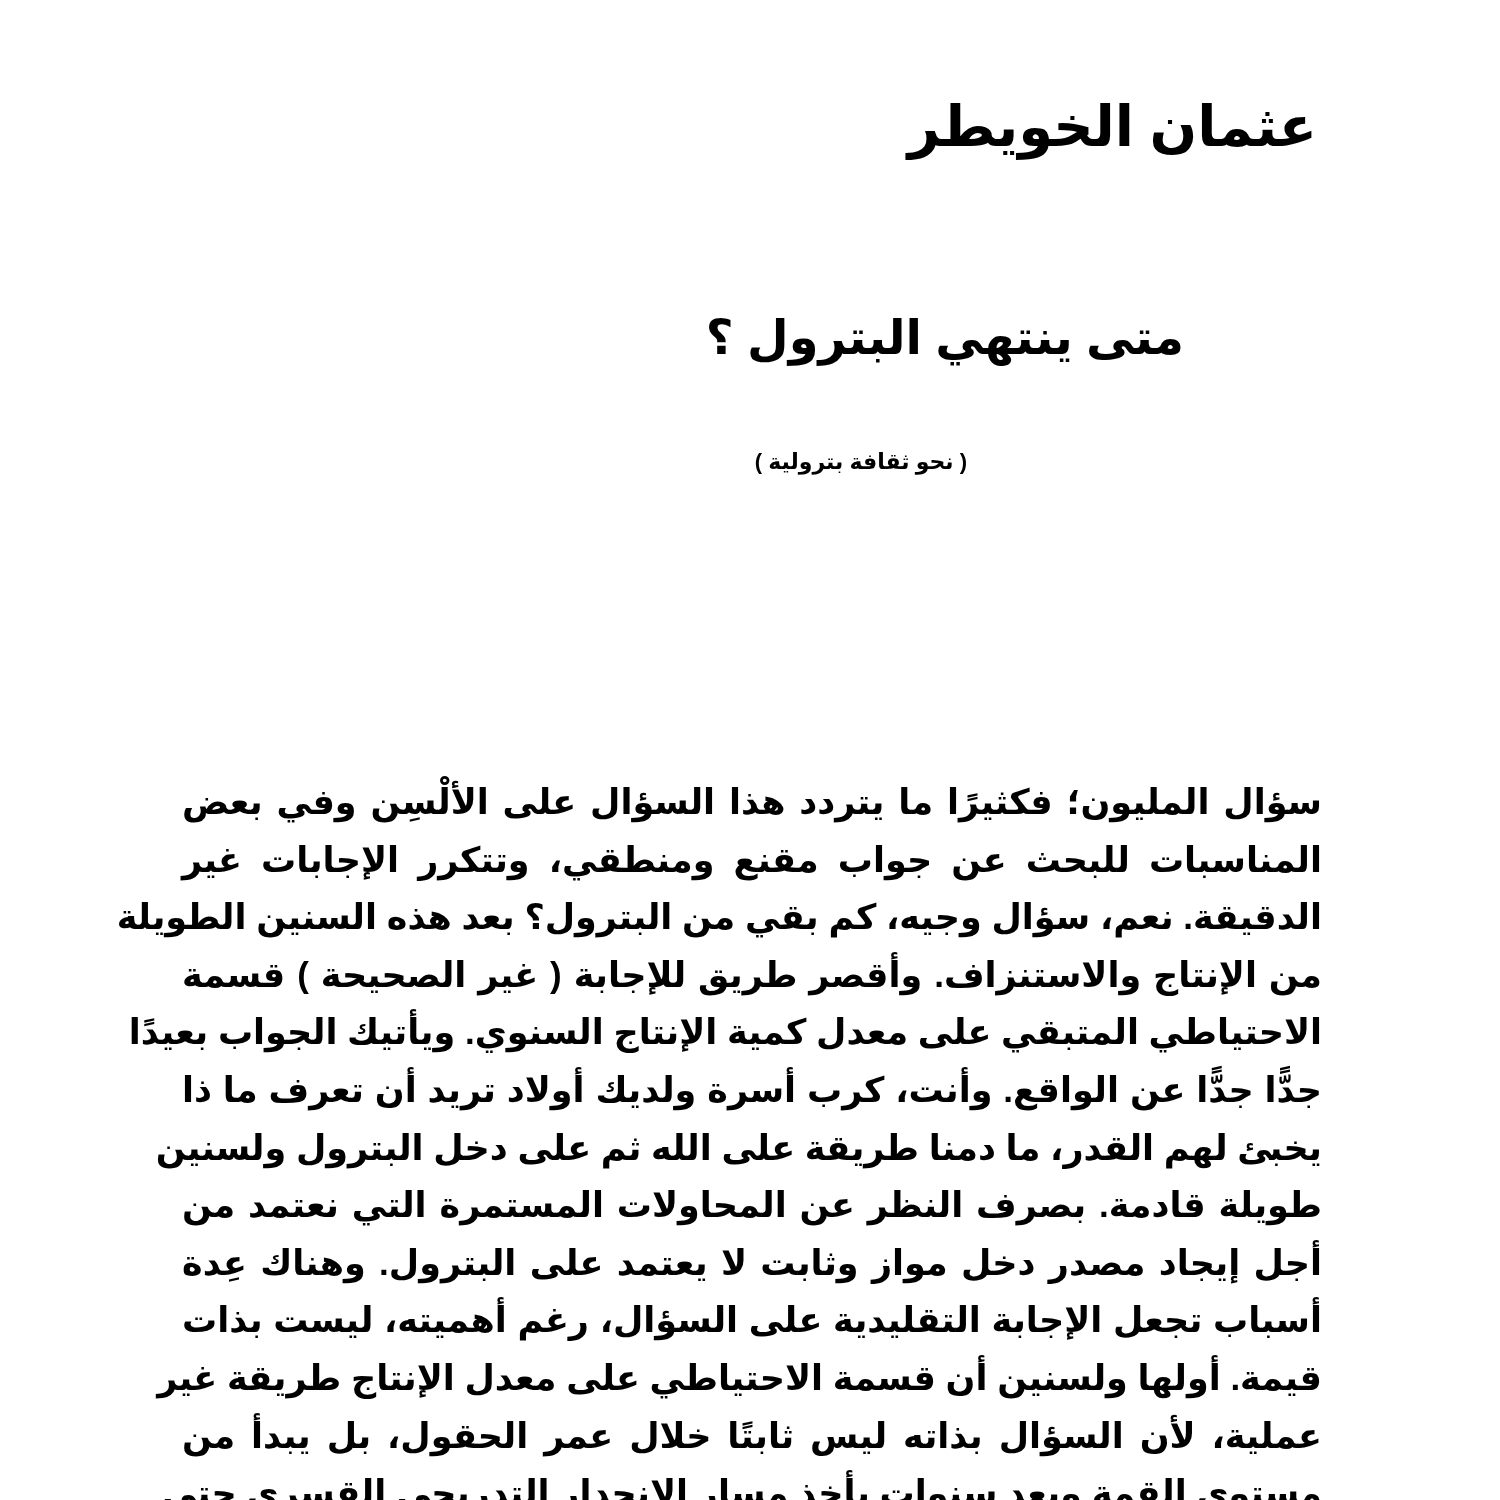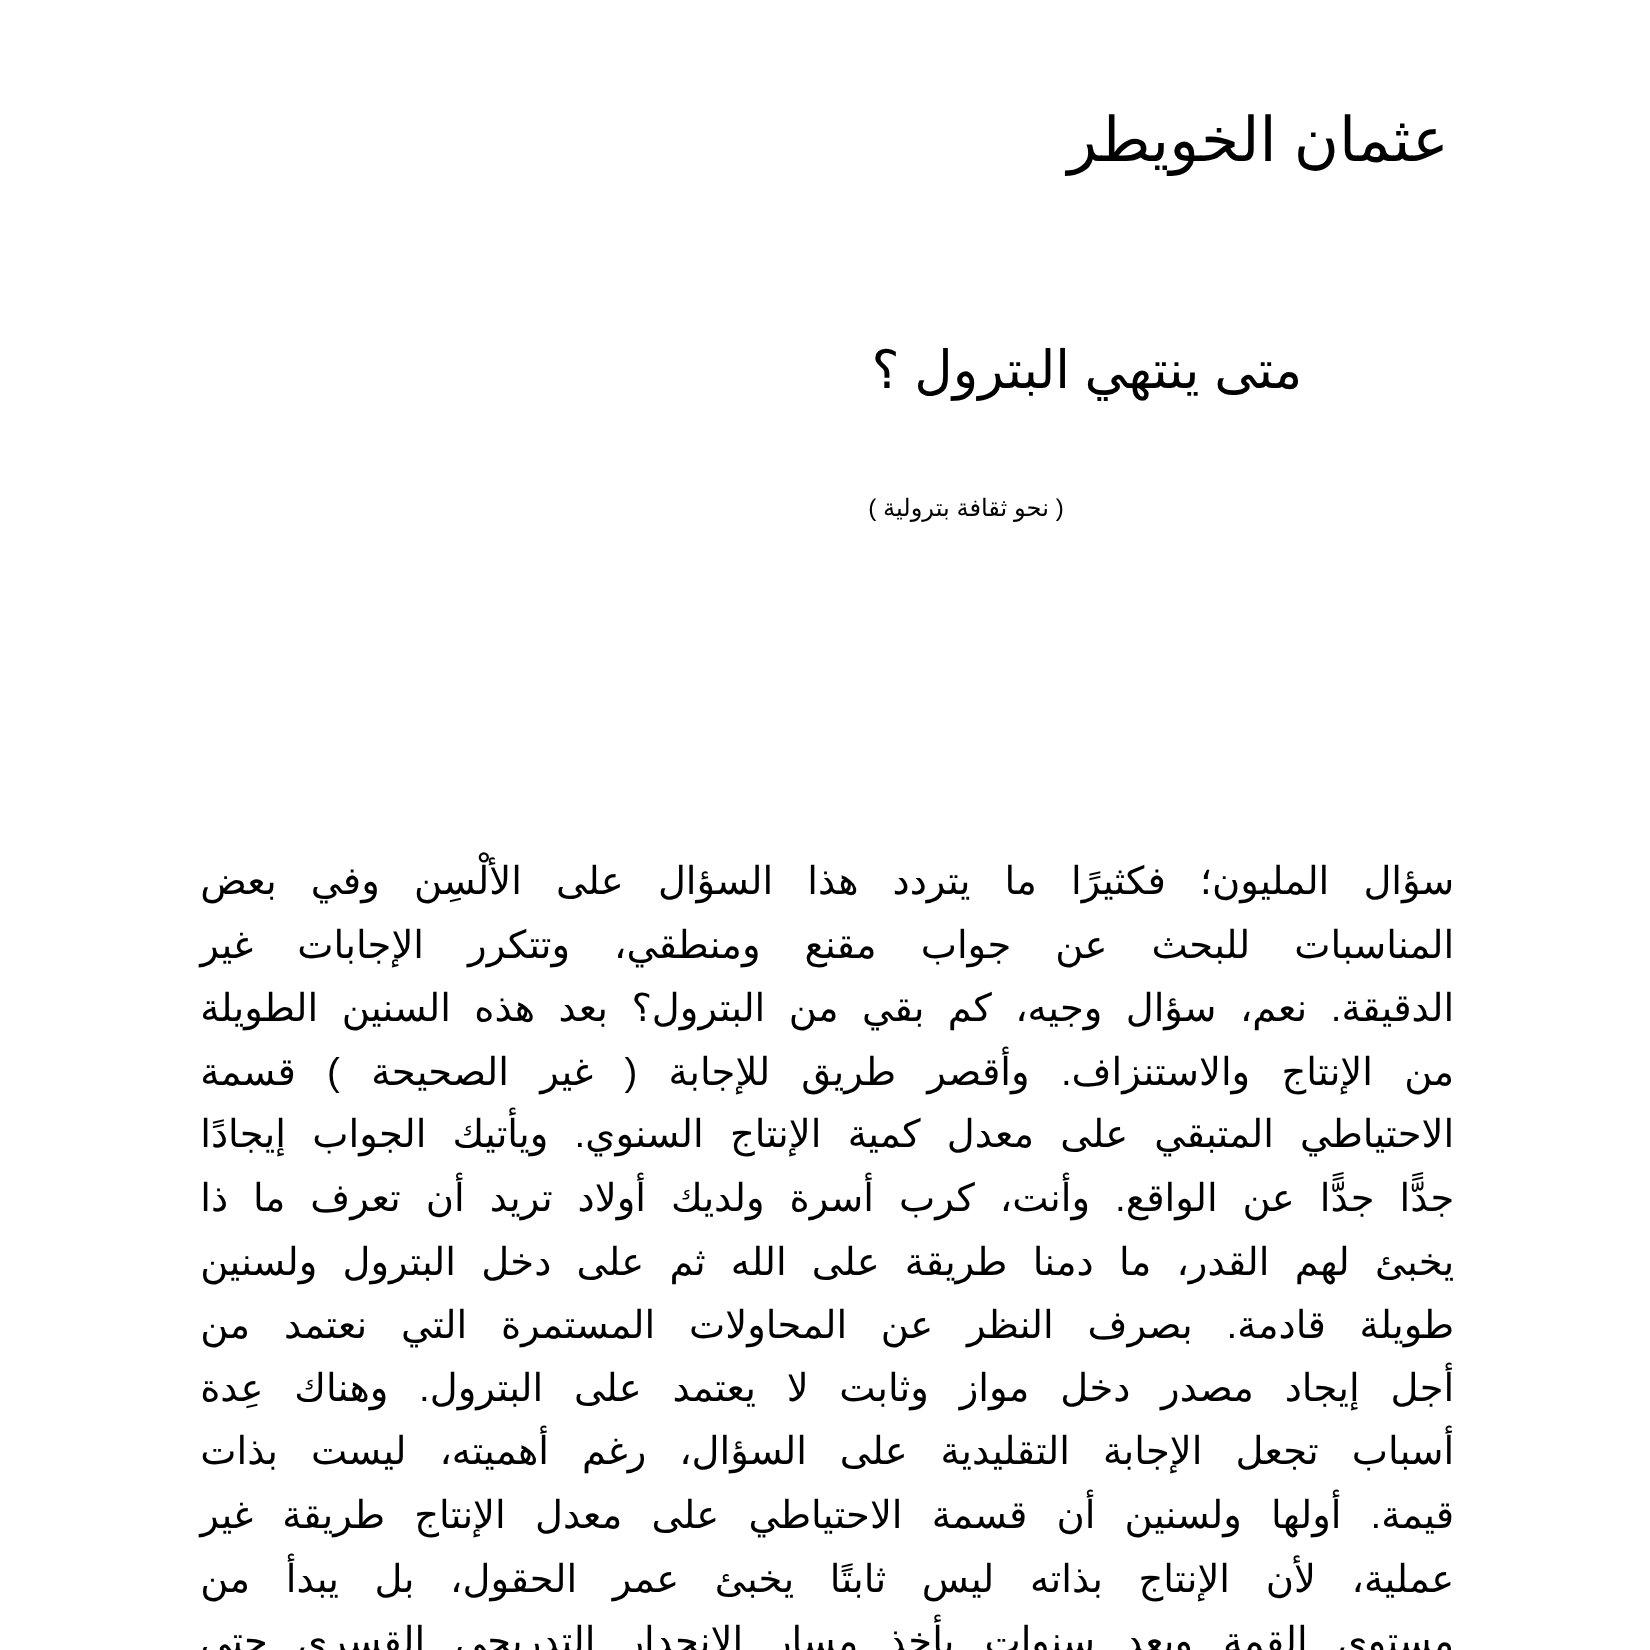--- a/index.html
+++ b/index.html
@@ -14,20 +14,21 @@
       position: relative;
       font-family: "Liberation Sans", "DejaVu Sans", sans-serif;
       color: #000000;
     }
     .page {
       position: absolute;
       left: 0; top: 0;
       width: 1500px;
       height: 1122px;
       background: #ffffff;
+      font-weight: bold;
     }
     .author {
       position: absolute;
       right: 183px;
       top: 92px;
       direction: rtl;
       font-size: 56px;
       line-height: 70px;
       white-space: nowrap;
     }
@@ -71,23 +72,23 @@
 <div class="page">
   <div class="author">عثمان الخويطر</div>
   <div class="title">متى ينتهي البترول ؟</div>
   <div class="subtitle">( نحو ثقافة بترولية )</div>
 
   <div class="body-text">
     <span class="body-line">سؤال المليون؛ فكثيرًا ما يتردد هذا السؤال على الألْسِن وفي بعض</span>
     <span class="body-line">المناسبات للبحث عن جواب مقنع ومنطقي، وتتكرر الإجابات غير</span>
     <span class="body-line">الدقيقة. نعم، سؤال وجيه، كم بقي من البترول؟ بعد هذه السنين الطويلة</span>
     <span class="body-line">من الإنتاج والاستنزاف. وأقصر طريق للإجابة ( غير الصحيحة ) قسمة</span>
-    <span class="body-line">الاحتياطي المتبقي على معدل كمية الإنتاج السنوي. ويأتيك الجواب إيجادًا</span>
+    <span class="body-line">الاحتياطي المتبقي على معدل كمية الإنتاج السنوي. ويأتيك الجواب بعيدًا</span>
     <span class="body-line">جدًّا جدًّا عن الواقع. وأنت، كرب أسرة ولديك أولاد تريد أن تعرف ما ذا</span>
     <span class="body-line">يخبئ لهم القدر، ما دمنا طريقة على الله ثم على دخل البترول ولسنين</span>
     <span class="body-line">طويلة قادمة. بصرف النظر عن المحاولات المستمرة التي نعتمد من</span>
     <span class="body-line">أجل إيجاد مصدر دخل مواز وثابت لا يعتمد على البترول. وهناك عِدة</span>
     <span class="body-line">أسباب تجعل الإجابة التقليدية على السؤال، رغم أهميته، ليست بذات</span>
     <span class="body-line">قيمة. أولها ولسنين أن قسمة الاحتياطي على معدل الإنتاج طريقة غير</span>
-    <span class="body-line">عملية، لأن الإنتاج بذاته ليس ثابتًا يخبئ عمر الحقول، بل يبدأ من</span>
+    <span class="body-line">عملية، لأن السؤال بذاته ليس ثابتًا خلال عمر الحقول، بل يبدأ من</span>
     <span class="body-line">مستوى القمة وبعد سنوات يأخذ مسار الانحدار التدريجي القسري حتى</span>
   </div>
 </div>
 
 </body></html>

